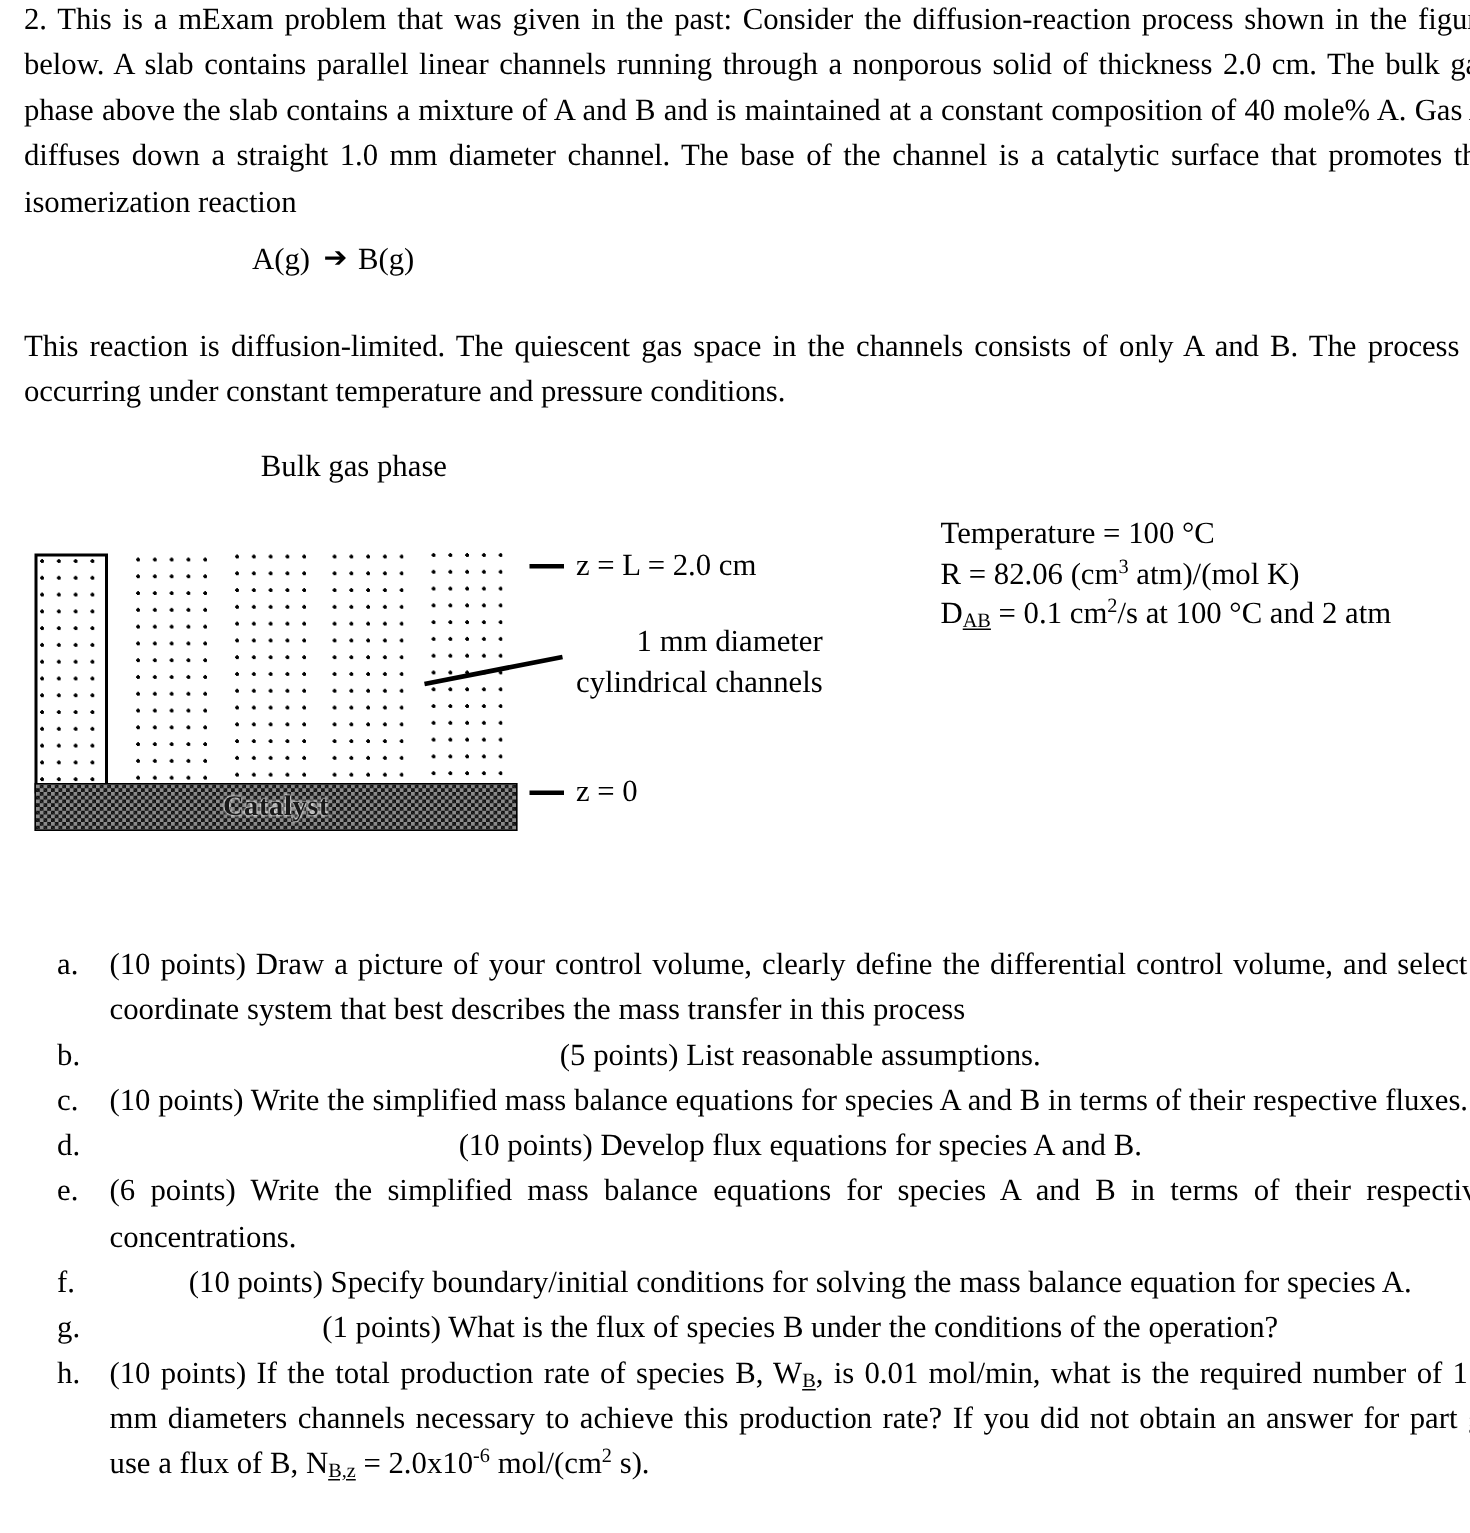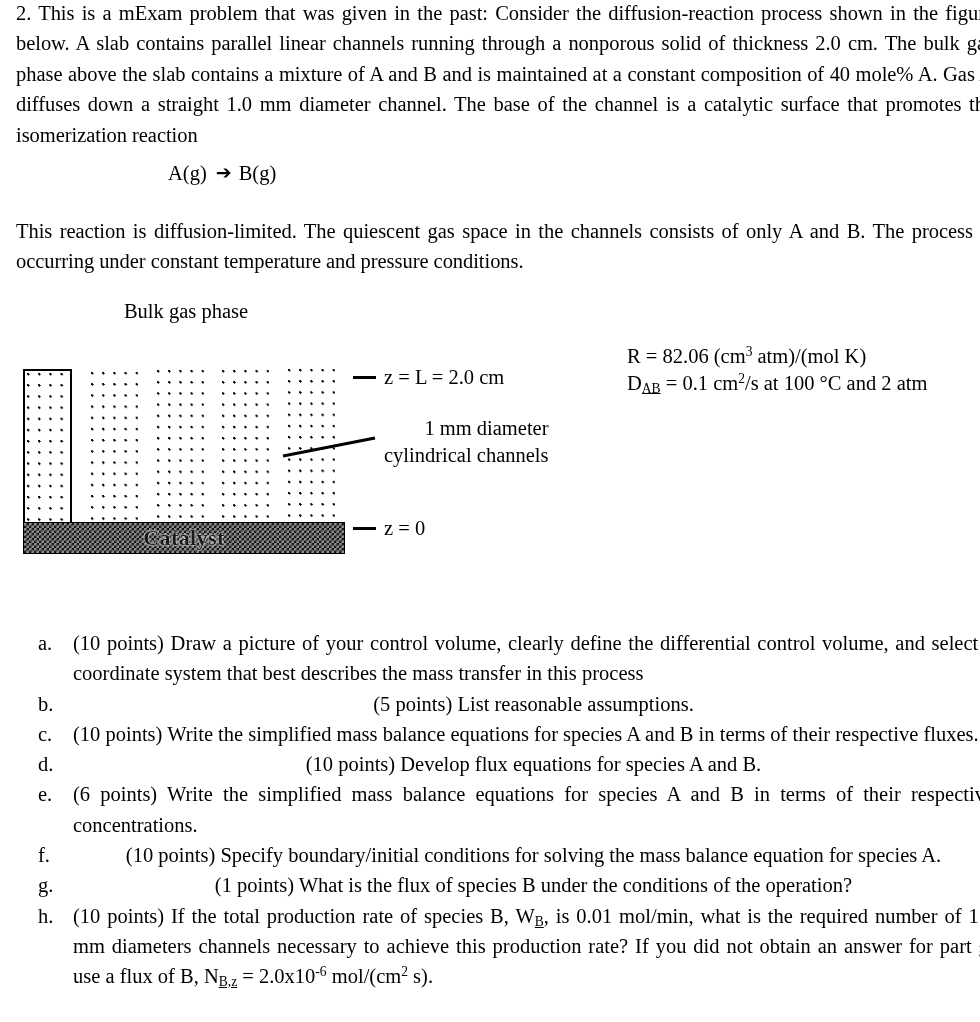--- a/index.html
+++ b/index.html
@@ -64,21 +64,21 @@
     left: 0px;
     top: 296px;
     width: 980px;
     height: 270px;
   }
   #bulk-gas-label {
     position: absolute;
     left: 58px;
     top: 2px;
     width: 224px;
-    text-align: center;
+    text-align: right;
     font-size: 20.5px;
     line-height: 27px;
   }
 
   .slab {
     position: absolute;
     left: 0px;
     top: 0px;
     width: 360px;
     height: 270px;
@@ -105,21 +105,21 @@
       linear-gradient(45deg, #111 25%, transparent 25%, transparent 75%, #111 75%),
       linear-gradient(45deg, #111 25%, transparent 25%, transparent 75%, #111 75%);
     background-size: 5px 5px;
     background-position: 0 0, 2.5px 2.5px;
     border: 1.5px solid #000000;
     display: flex;
     align-items: center;
     justify-content: center;
   }
   #catalyst-label {
-    font-size: 22px;
+    font-size: 19px;
     font-weight: bold;
     color: #1a1a1a;
     letter-spacing: 0.4px;
     text-shadow:
       0 0 2px #ffffff, 0 0 2px #ffffff;
   }
 
   .tick-line {
     position: absolute;
     height: 0;
@@ -228,20 +228,21 @@
 
     <div class="fig-label" style="left:368px; top:119px;text-align:right;">
       <div>1 mm diameter</div>
       <div>cylindrical channels</div>
     </div>
 
     <div class="fig-label" style="left:368px; top:219px;">z = 0</div>
   </div>
 
   <div id="conditions">
+    <span class="line"><span>Temperature</span> <span>=</span> <span>100 °C</span></span>
 
 
     <span class="line"><span>R</span> <span>=</span> <span>82.06 (cm</span><sup>3</sup><span> atm)/(mol K)</span></span>
 
     <span class="line"><span>D</span><sub>AB</sub> <span>=</span> <span>0.1 cm</span><sup>2</sup><span>/s at 100 °C and 2 atm</span></span>
   </div>
 
   <div id="question-list">
 
     <div class="q-item">

